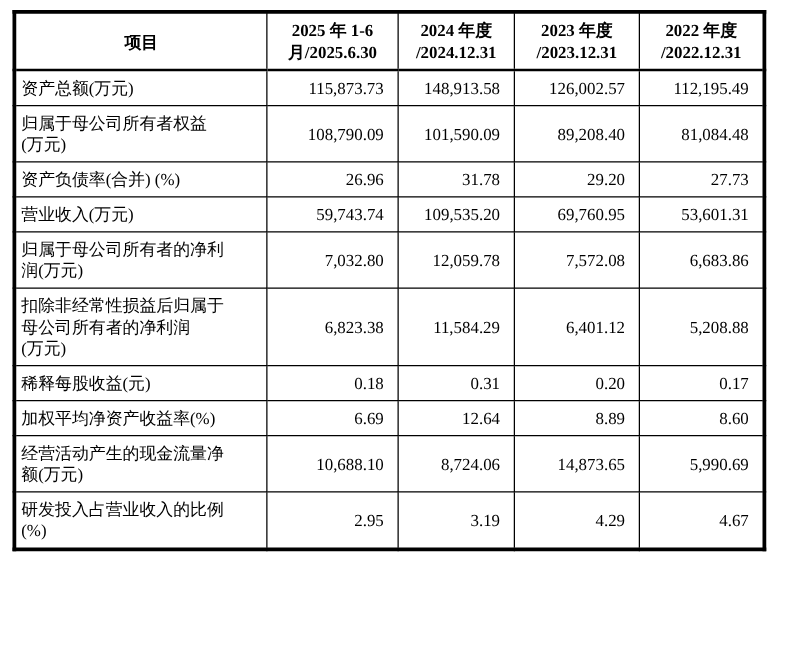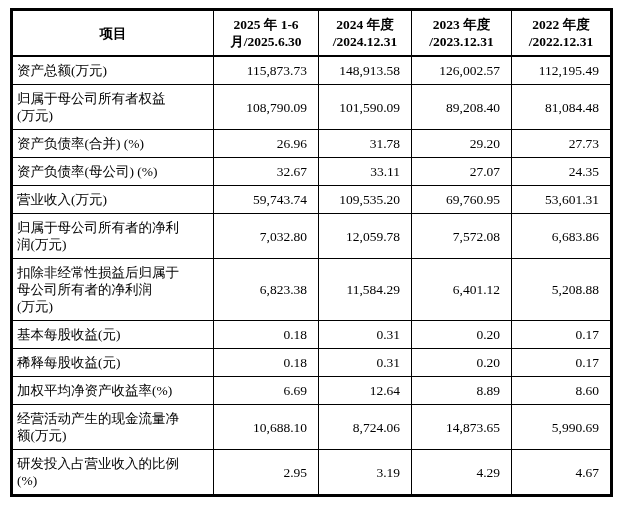--- a/index.html
+++ b/index.html
@@ -93,27 +93,20 @@
         <td class="num">81,084.48</td>
       </tr>
       <tr>
         <td class="label">资产负债率(合并) (%)</td>
         <td class="num">26.96</td>
         <td class="num">31.78</td>
         <td class="num">29.20</td>
         <td class="num">27.73</td>
       </tr>
       <tr>
-        <td class="label">资产负债率(母公司) (%)</td>
-        <td class="num">32.67</td>
-        <td class="num">33.11</td>
-        <td class="num">27.07</td>
-        <td class="num">24.35</td>
-      </tr>
-      <tr>
         <td class="label">营业收入(万元)</td>
         <td class="num">59,743.74</td>
         <td class="num">109,535.20</td>
         <td class="num">69,760.95</td>
         <td class="num">53,601.31</td>
       </tr>
       <tr>
         <td class="label">归属于母公司所有者的净利
 润(万元)</td>
         <td class="num">7,032.80</td>
@@ -122,27 +115,20 @@
         <td class="num">6,683.86</td>
       </tr>
       <tr>
         <td class="label">扣除非经常性损益后归属于
 母公司所有者的净利润
 (万元)</td>
         <td class="num">6,823.38</td>
         <td class="num">11,584.29</td>
         <td class="num">6,401.12</td>
         <td class="num">5,208.88</td>
-      </tr>
-      <tr>
-        <td class="label">基本每股收益(元)</td>
-        <td class="num">0.18</td>
-        <td class="num">0.31</td>
-        <td class="num">0.20</td>
-        <td class="num">0.17</td>
       </tr>
       <tr>
         <td class="label">稀释每股收益(元)</td>
         <td class="num">0.18</td>
         <td class="num">0.31</td>
         <td class="num">0.20</td>
         <td class="num">0.17</td>
       </tr>
       <tr>
         <td class="label">加权平均净资产收益率(%)</td>

